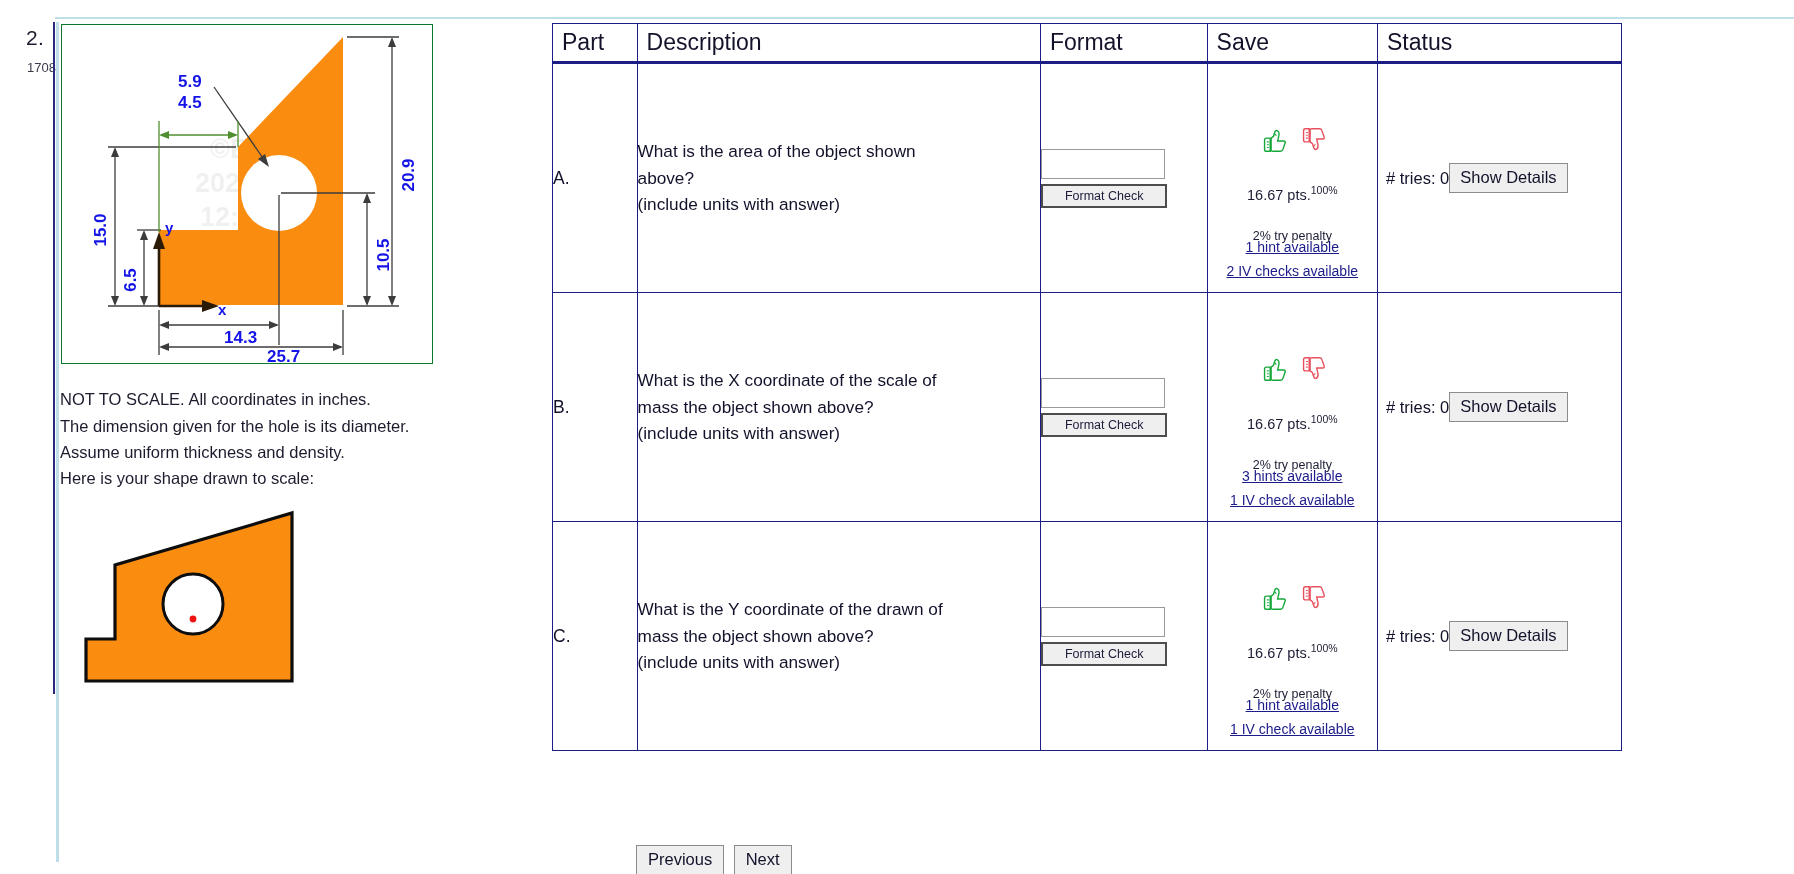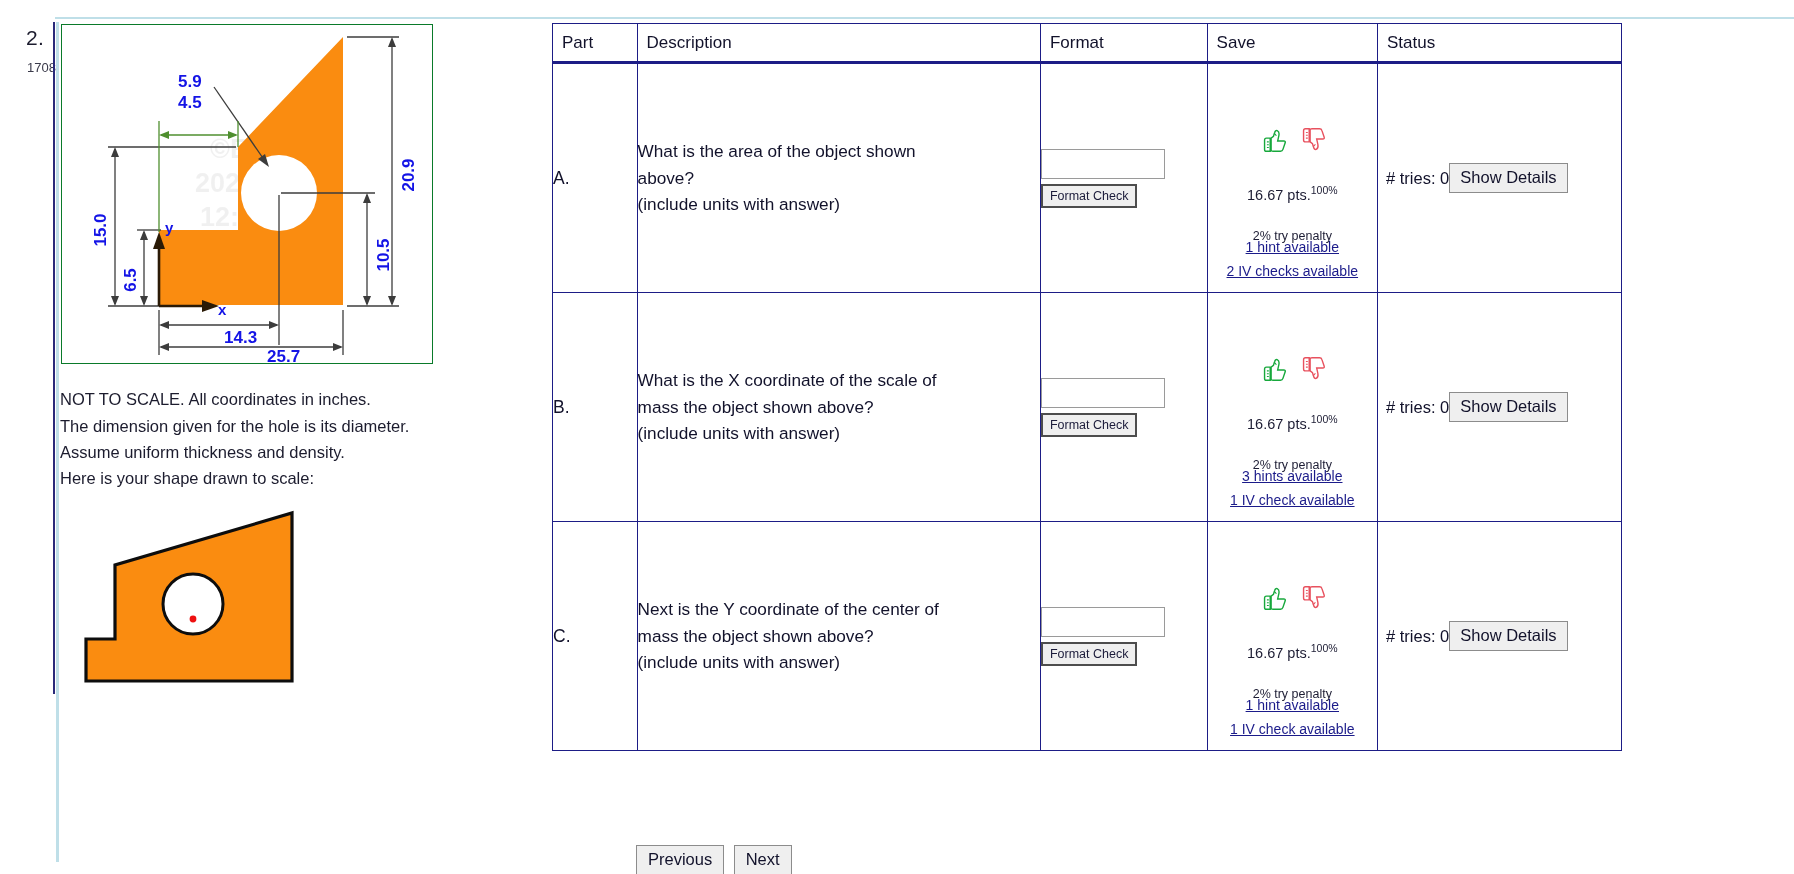--- a/index.html
+++ b/index.html
@@ -112,21 +112,21 @@
   .qtable th, .qtable td {
     border: 1.5px solid #1d1d86;
     vertical-align: middle;
     padding: 0;
     color: #12122b;
   }
   .qtable thead th {
     border-bottom-width: 3px;
     text-align: left;
     font-weight: normal;
-    font-size: 17px;
+    font-size: 23px;
     height: 37px;
     padding: 0 9px;
   }
   .col-part   { width: 69px; }
   .col-desc   { width: 329px; }
   .col-answer { width: 136px; }
   .col-save   { width: 139px; }
   .col-status { width: 199px; }
 
   .qtable tbody td { height: 228px; }
@@ -157,21 +157,21 @@
     padding: 0 4px;
   }
   .fmt-btn {
     display: block;
     margin-top: 5px;
     border: 2px solid #4d4d4d;
     background: #efefef;
     font-family: "Liberation Sans", sans-serif;
     font-size: 12.5px;
     color: #1b1b3a;
-    padding: 3px 7px;
+    padding: 3px 22px;
     cursor: pointer;
     line-height: 14px;
   }
 
   
   .save-cell {
     vertical-align: top;
     text-align: center;
     position: relative;
   }
@@ -476,21 +476,21 @@
           <div class="status-inner">
             <span class="tries-label"># tries: 0</span>
             <button class="details-btn">Show Details</button>
           </div>
         </td>
       </tr>
 
       <tr>
         <td class="part-cell">C.</td>
         <td class="desc-cell">
-          <div>Next is the Y coordinate of the center of</div>
+          <div>What is the Y coordinate of the drawn of</div>
           <div>mass the object shown above?</div>
           <div>(include units with answer)</div>
         </td>
         <td class="answer-cell">
           <input class="ans-input" type="text" value="" style="">
           <button class="fmt-btn">Format Check</button>
         </td>
         <td class="save-cell">
           <div class="thumbs">
             <svg class="thumb" viewBox="0 0 32 32">

